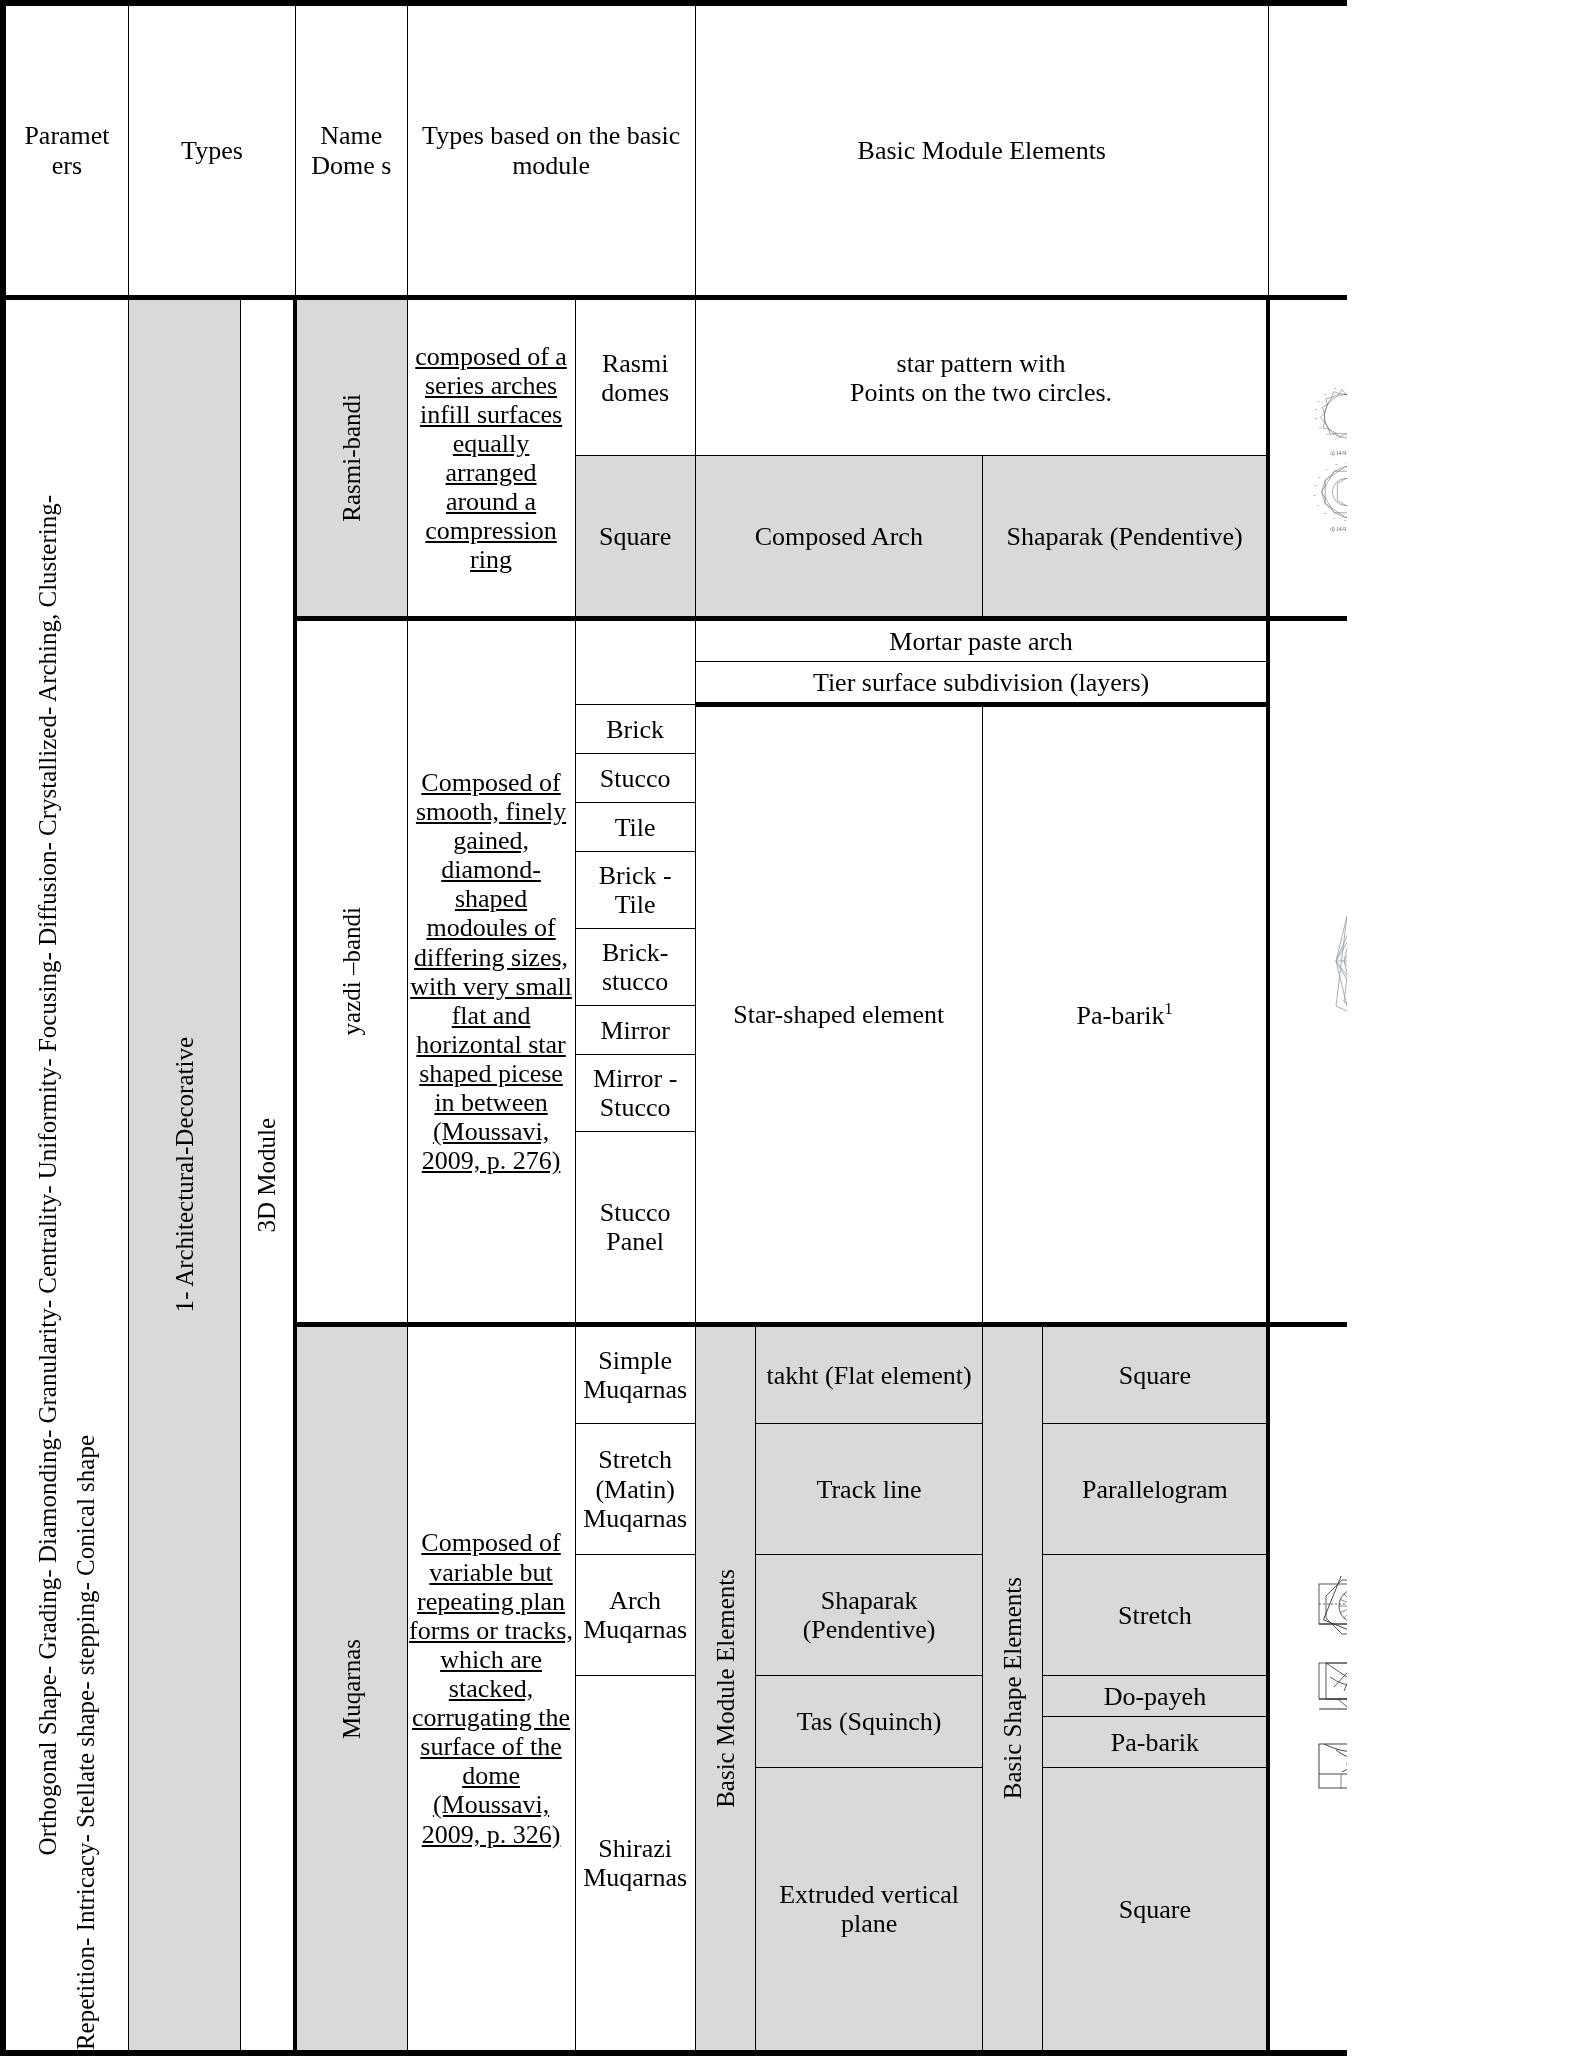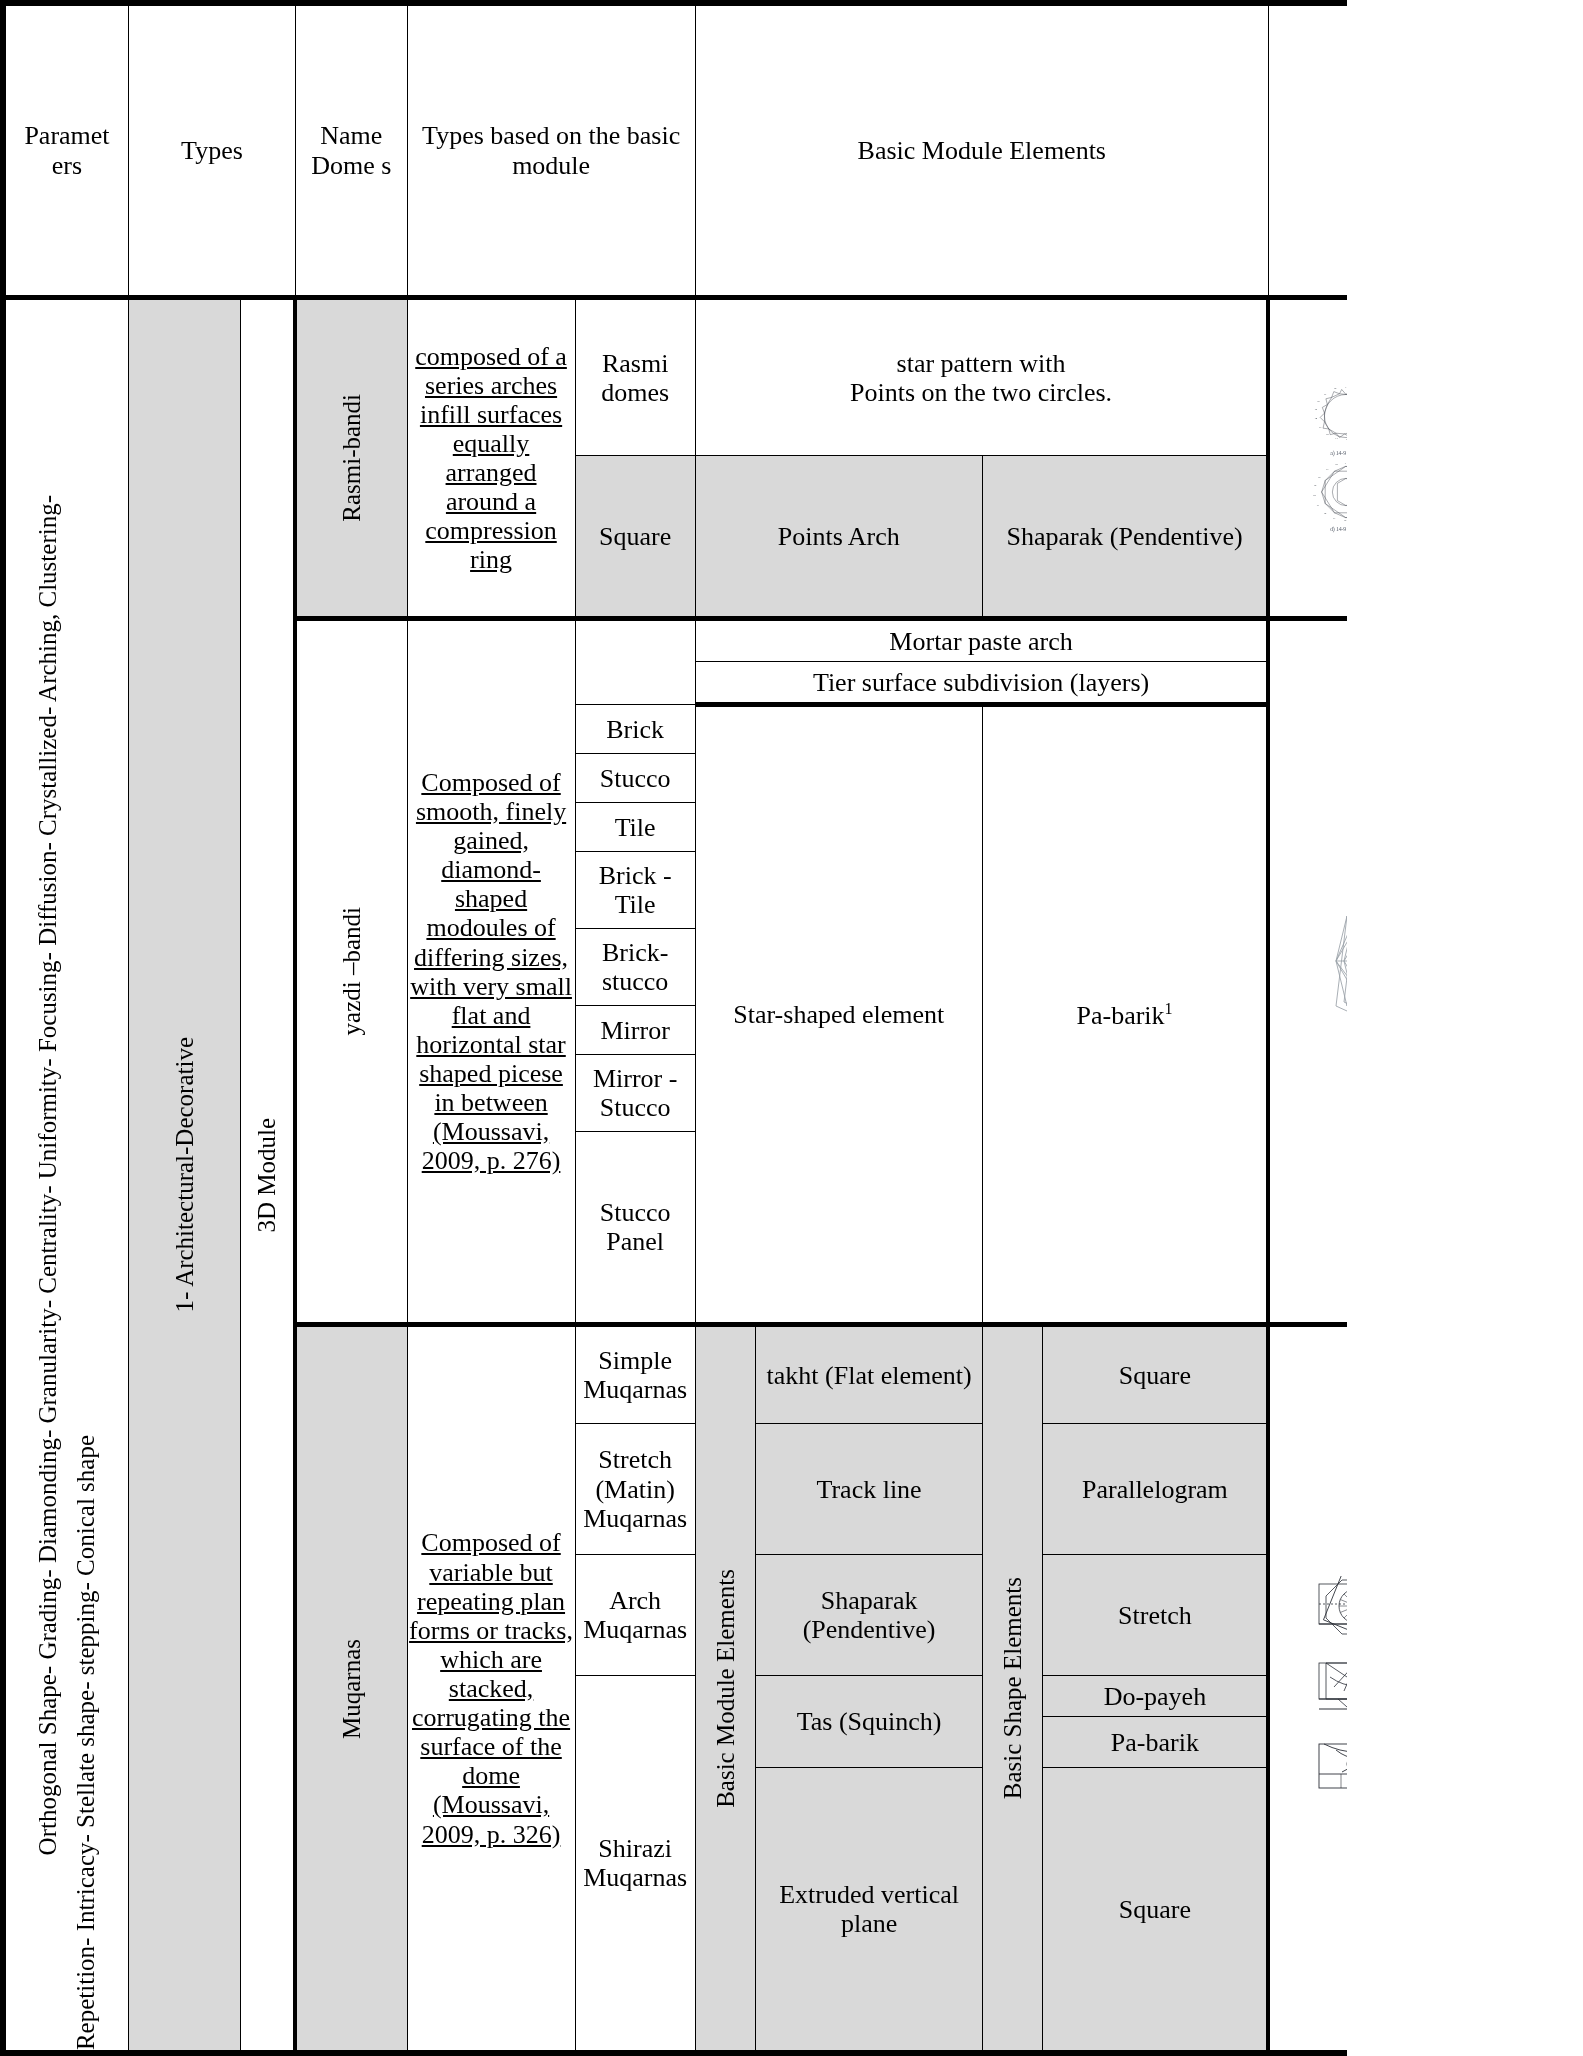--- a/index.html
+++ b/index.html
@@ -379,21 +379,21 @@
             </svg>
             <div class="figcap">f) 16-6 pattern</div>
           </div>
         </div>
       </div>
     </td>
   </tr>
 
   <tr>
     <td class="gray cellpad thick-b" style="height:160px">Square</td>
-    <td class="gray cellpad thick-b" colspan="2">Points Arch</td>
+    <td class="gray cellpad thick-b" colspan="2">Composed Arch</td>
     <td class="gray cellpad thick-b" colspan="2">Shaparak (Pendentive)</td>
   </tr>
 
   <tr>
     <td class="white thick-l thick-b" rowspan="10">
       <div class="vtxt-wrap">
               <span class="vtxt">yazdi –bandi</span>
             </div>
     </td>
     <td class="white descr thick-b" rowspan="10">Composed of smooth, finely gained, diamond-shaped modoules of differing sizes, with very small flat and horizontal star shaped picese in between (Moussavi, 2009, p. 276)</td>

